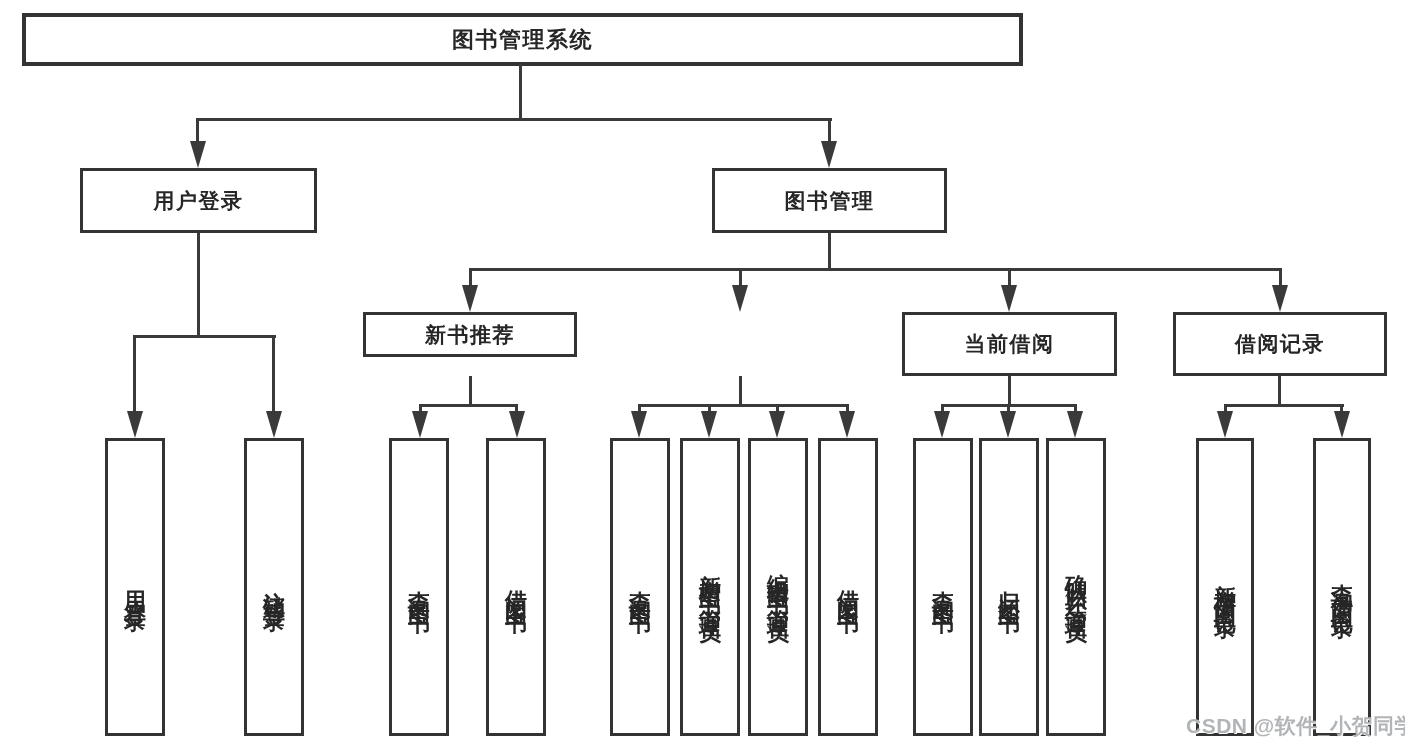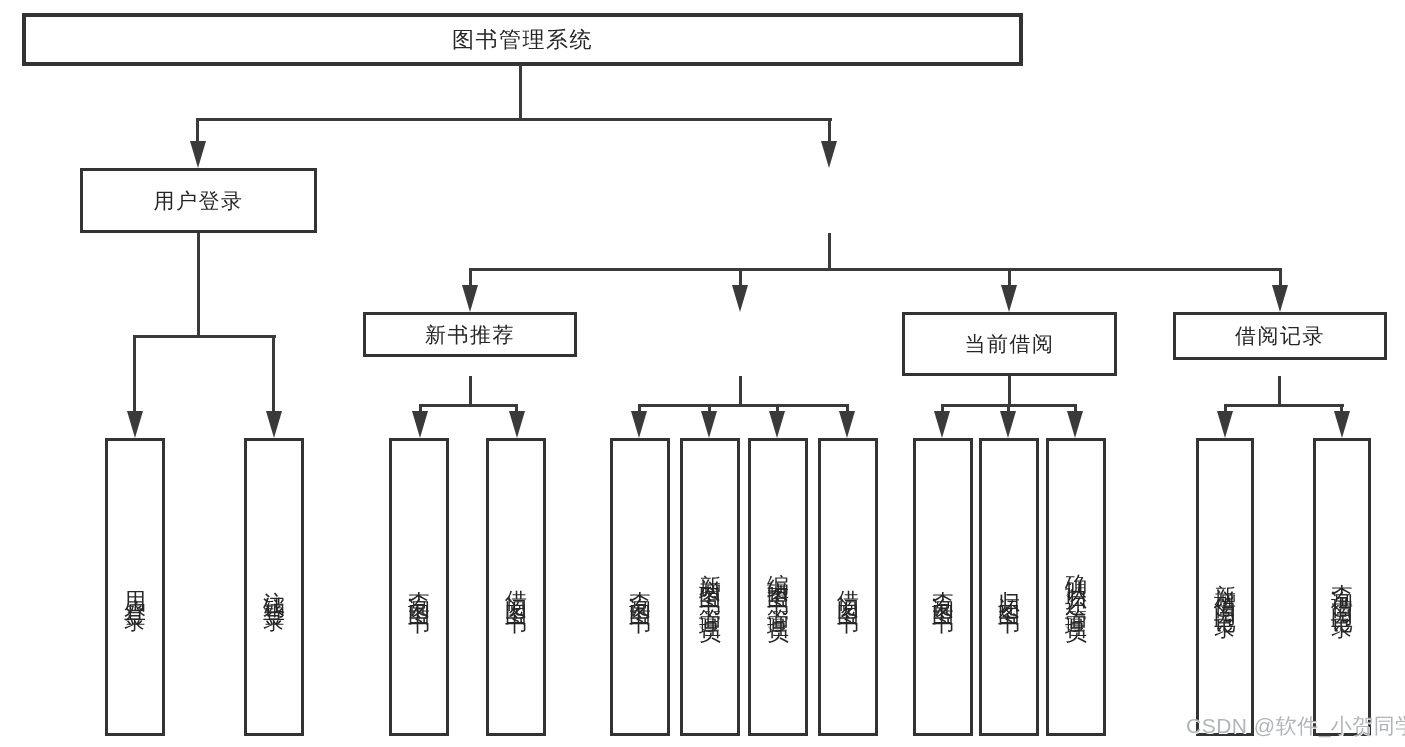--- a/index.html
+++ b/index.html
@@ -7,20 +7,21 @@
     padding: 0;
     background: #ffffff;
   }
   #stage {
     position: relative;
     width: 1405px;
     height: 747px;
     background: #ffffff;
     font-family: "Liberation Sans", sans-serif;
     overflow: hidden;
+    font-weight: bold;
   }
   
   .box {
     position: absolute;
     box-sizing: border-box;
     border: 3px solid #333333;
     background: #ffffff;
     display: flex;
     align-items: center;
     justify-content: center;
@@ -88,20 +89,23 @@
 
   <div class="cline" style="left:519px; top:64px; width:3px; height:56px;"></div>
   <div class="cline" style="left:196px; top:118px; width:636px; height:3px;"></div>
   <div class="cline" style="left:196px; top:118px; width:3px; height:30px;"></div>
   <div class="cline" style="left:828px; top:118px; width:3px; height:30px;"></div>
   <div class="arrow" style="left:190px; top:141px;"></div>
   <div class="arrow" style="left:821px; top:141px;"></div>
 
   <div class="box" style="left:80px; top:168px; width:237px; height:65px;">
     <span>用户登录</span>
+  </div>
+  <div class="box" style="left:712px; top:168px; width:235px; height:65px;">
+    <span>图书管理</span>
   </div>
 
   <div class="cline" style="left:197px; top:233px; width:3px; height:105px;"></div>
   <div class="cline" style="left:133px; top:335px; width:143px; height:3px;"></div>
   <div class="cline" style="left:133px; top:335px; width:3px; height:80px;"></div>
   <div class="cline" style="left:272px; top:335px; width:3px; height:80px;"></div>
   <div class="arrow" style="left:127px; top:411px;"></div>
   <div class="arrow" style="left:266px; top:411px;"></div>
 
   <div class="cline" style="left:828px; top:233px; width:3px; height:38px;"></div>
@@ -114,21 +118,21 @@
   <div class="arrow" style="left:732px; top:285px;"></div>
   <div class="arrow" style="left:1001px; top:285px;"></div>
   <div class="arrow" style="left:1272px; top:285px;"></div>
 
   <div class="box" style="left:363px; top:312px; width:214px; height:45px;">
     <span>新书推荐</span>
   </div>
   <div class="box" style="left:902px; top:312px; width:215px; height:64px;">
     <span>当前借阅</span>
   </div>
-  <div class="box" style="left:1173px; top:312px; width:214px; height:48px;">
+  <div class="box" style="left:1173px; top:312px; width:214px; height:64px;">
     <span>借阅记录</span>
   </div>
 
   <div class="cline" style="left:469px; top:376px; width:3px; height:31px;"></div>
   <div class="cline" style="left:419px; top:404px; width:99px; height:3px;"></div>
   <div class="cline" style="left:419px; top:404px; width:3px; height:10px;"></div>
   <div class="cline" style="left:515px; top:404px; width:3px; height:10px;"></div>
   <div class="arrow" style="left:412px; top:411px;"></div>
   <div class="arrow" style="left:509px; top:411px;"></div>
 

